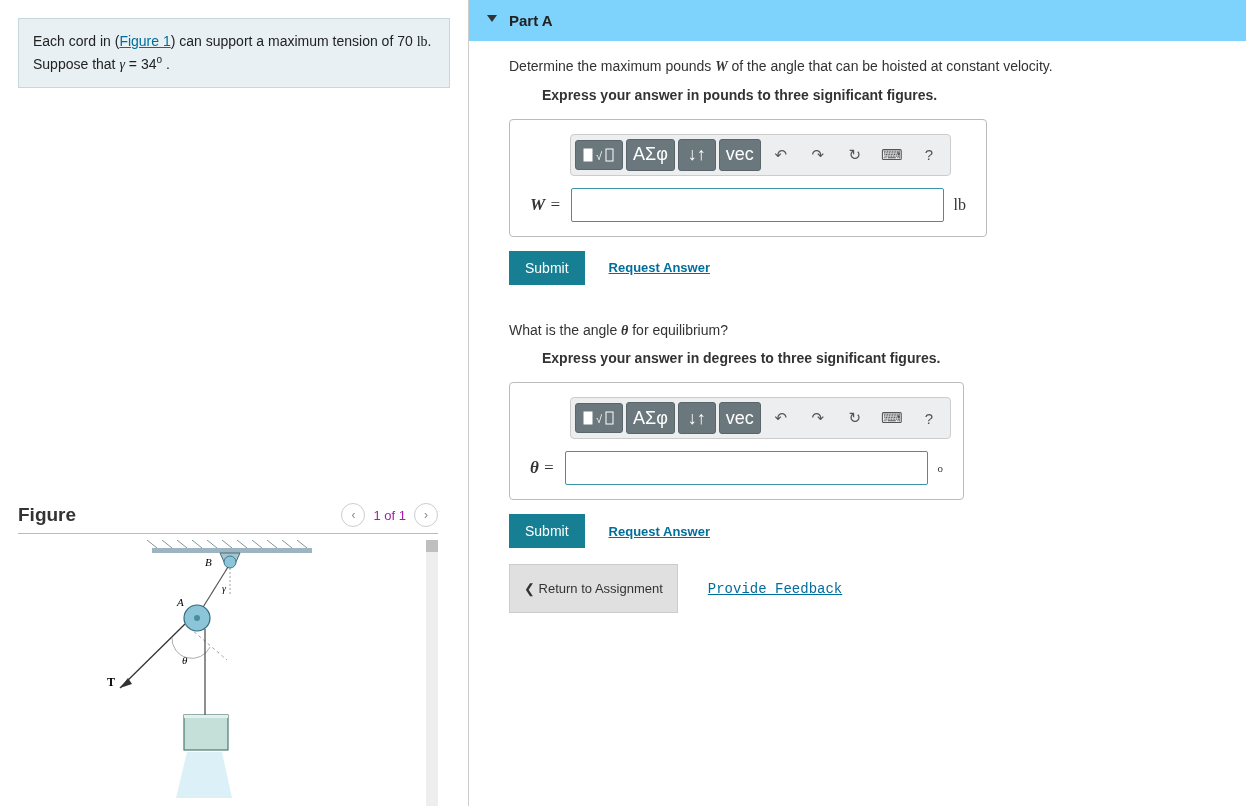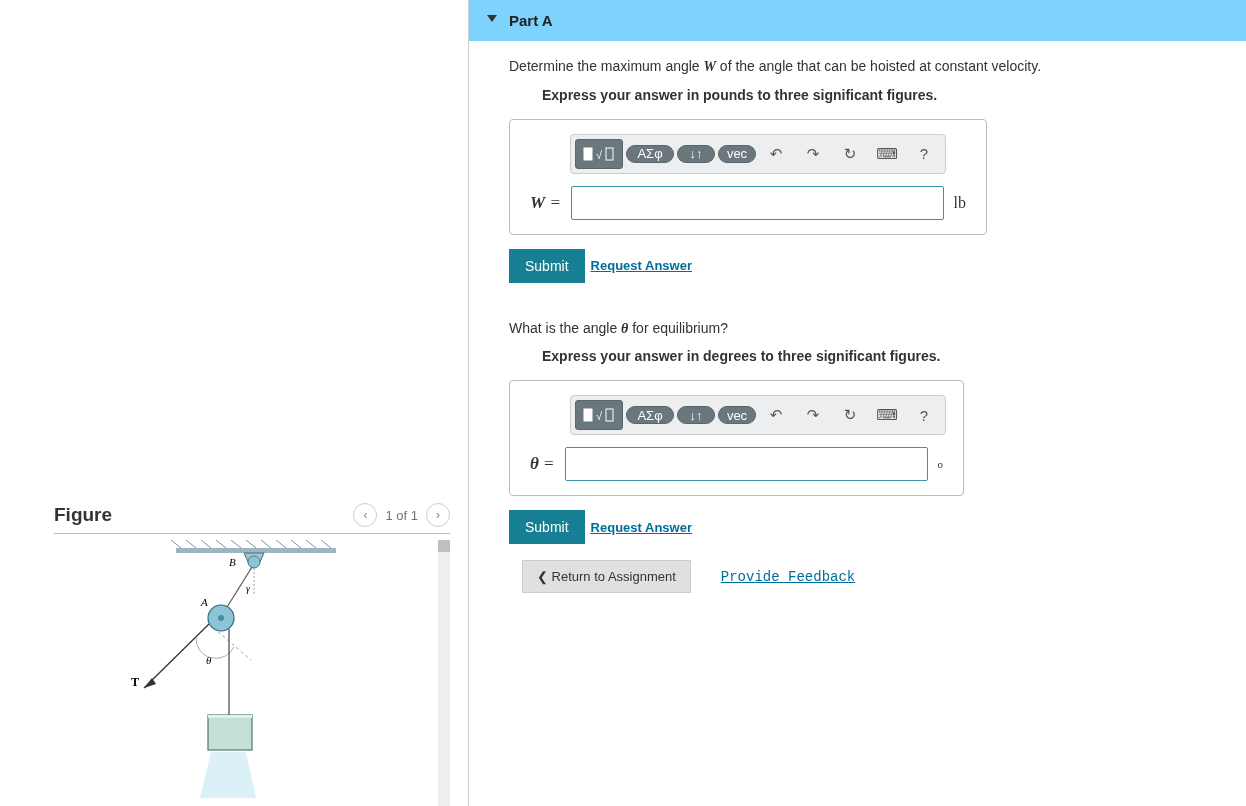--- a/index.html
+++ b/index.html
@@ -3,58 +3,62 @@
 <meta charset="utf-8">
 <style>
   * { box-sizing: border-box; margin: 0; padding: 0; }
   body { font-family: Arial, Helvetica, sans-serif; font-size: 14px; color: #333; background: #fff; width: 1246px; height: 806px; overflow: hidden; position: relative; }
   .layout { display: flex; height: 100%; }
   .left-col { width: 468px; padding: 18px; position: relative; }
   .divider { width: 1px; background: #ccc; height: 100%; }
   .right-col { flex: 1; padding: 0; }
   .problem-box { background: #e8f0f3; border: 1px solid #c6d8de; padding: 12px 14px; line-height: 1.5; color:#222; }
   .problem-box a { color: #006e9c; text-decoration: underline; }
-  .figure-section { position: absolute; left: 18px; right: 18px; bottom: 0; margin-left: 36px; }
+  .figure-section { position: absolute; left: 18px; right: 30px; bottom: 0; }
   .figure-header { display: flex; justify-content: space-between; align-items: center; border-bottom: 1px solid #bbb; padding-bottom: 6px; margin-bottom: 6px; }
   .figure-title { font-size: 19px; font-weight: bold; }
   .pager { display: flex; align-items: center; gap: 8px; }
   .pager-btn { width: 24px; height: 24px; border-radius: 50%; border: 1px solid #ccc; background: #fff; display: flex; align-items: center; justify-content: center; font-size: 12px; color: #888; cursor: pointer; }
-  .pager-text { font-size: 13px; color: #737373; }
+  .pager-text { font-size: 13px; color: #a21caf; }
   .figure-body { position: relative; height: 266px; border-right: 12px solid #eee; display:flex; justify-content:center; align-items:flex-start;}
   .scroll-thumb { position:absolute; right:-12px; top:0; width:12px; height:12px; background:#bfbfbf;}
   .part-header { background: #7dd3fc; padding: 12px 40px; font-weight: bold; font-size: 15px; position:relative; color:#222;}
   .part-header .caret { position:absolute; left:18px; top:15px; width:0;height:0;border-left:5px solid transparent;border-right:5px solid transparent;border-top:7px solid #333;}
   .part-body { padding: 16px 40px 20px 40px; }
   .question-text { margin-bottom: 10px; line-height:1.4;}
   .instruction { font-weight: bold; margin-bottom: 16px; padding-left: 33px; }
   .answer-box { border: 1px solid #bbb; border-radius: 4px; padding: 14px 20px; width: 478px; }
   .answer-box.small { width: 455px; }
   .toolbar { background: #eceeef; border: 1px solid #ccc; border-radius: 4px; padding: 4px; display: inline-flex; align-items: center; gap: 3px; margin-bottom: 12px; margin-left:40px;}
-  .tbtn { background: #6a777d; color: #fff; border: 1px solid #5a666b; border-radius: 11px; height: 18px; min-width: 38px; display: inline-flex; align-items: center; justify-content: center; font-size: 13px; cursor: pointer; padding:0 6px;}
+  .tbtn { background: #6a777d; color: #fff; border: 1px solid #5a666b; border-radius: 3px; height: 32px; min-width: 38px; display: inline-flex; align-items: center; justify-content: center; font-size: 18px; cursor: pointer; padding:0 6px;}
   .tbtn.w { min-width:48px;}
   .tool-icon { width: 34px; height: 30px; display: inline-flex; align-items: center; justify-content: center; color: #555; cursor: pointer; font-size:15px;}
   .input-row { display: flex; align-items: center; gap: 10px; }
   .var-label { font-style: italic; font-family: 'Times New Roman', serif; font-size: 17px; }
   .answer-input { flex: 1; height: 34px; border: 1px solid #3a94a5; border-radius: 2px; padding: 0 8px; }
   .unit-label { font-family: 'Times New Roman', serif; font-size: 16px; }
-  .submit-row { margin-top: 14px; display: flex; align-items: center; }
+  .submit-row { margin-top: 14px; display: flex; align-items: center; gap: 18px; }
   .btn-submit { background: #167f94; color: #fff; border: none; padding: 9px 16px; font-size: 14px; cursor: pointer; }
   .link { color: #006e9c; text-decoration: underline; font-weight: bold; cursor: pointer; font-size:13px;padding-left:6px;}
   .bottom-row { padding: 16px 0 0 0; display: flex; align-items: center; gap: 30px; }
-  .btn-return { background: #e0e0e0; border: 1px solid #ccc; padding: 8px 14px; font-size: 13px; cursor: pointer; color:#333;margin-left:13px;}
+  .btn-return { background: #e0e0e0; border: 1px solid #ccc; padding: 16px 14px; font-size: 13px; cursor: pointer; color:#333;}
   .feedback-link { color: #006e9c; text-decoration: underline; cursor: pointer; font-size:14px;font-family:Liberation Mono, monospace;}
   .mathit { font-style: italic; font-family: 'Times New Roman', serif; font-weight:bold;}
   sup { font-size:10px;}
   .templates-btn { background:#6a777d; border:1px solid #5a666b; border-radius:3px; height:30px; width:48px; display:inline-flex; align-items:center; justify-content:center; cursor:pointer;}
 </style>
 </head>
 <body>
 
 <div class="layout">
   <div class="left-col">
+    <div class="problem-box">
+      <span>Each cord in (</span><a href="#">Figure 1</a><span>) can support a maximum tension of 70 </span><span style="font-family:'Times New Roman',serif;">lb</span><span>.</span><br>
+      <span>Suppose that </span><span class="mathit" style="font-weight:normal;">γ</span><span> = 34</span><sup>o</sup><span> .</span>
+    </div>
 
     <div class="figure-section">
       <div class="figure-header">
         <div class="figure-title">Figure</div>
         <div class="pager">
           <div class="pager-btn">‹</div>
           <div class="pager-text">1 of 1</div>
           <div class="pager-btn">›</div>
         </div>
       </div>
@@ -111,21 +115,21 @@
   <div class="divider"></div>
 
   <div class="right-col">
 
     <div class="part-header">
       <span class="caret"></span>
       <span>Part A</span>
     </div>
     <div class="part-body">
       <div class="question-text">
-        <span>Determine the maximum angle </span><span class="mathit">W</span><span> of the angle that can be hoisted at constant velocity.</span>
+        <span>Determine the maximum pounds </span><span class="mathit">W</span><span> of the angle that can be hoisted at constant velocity.</span>
       </div>
       <div class="instruction">Express your answer in pounds to three significant figures.</div>
       <div class="answer-box">
         <div class="toolbar">
           <div class="templates-btn">
             <svg width="34" height="18">
                 <rect x="2" y="3" width="8" height="12" fill="#fff" stroke="#fff"></rect>
                 <text x="14" y="14" fill="#fff" font-size="11">√</text>
                 <rect x="24" y="3" width="7" height="12" fill="none" stroke="#fff"></rect>
               </svg>

